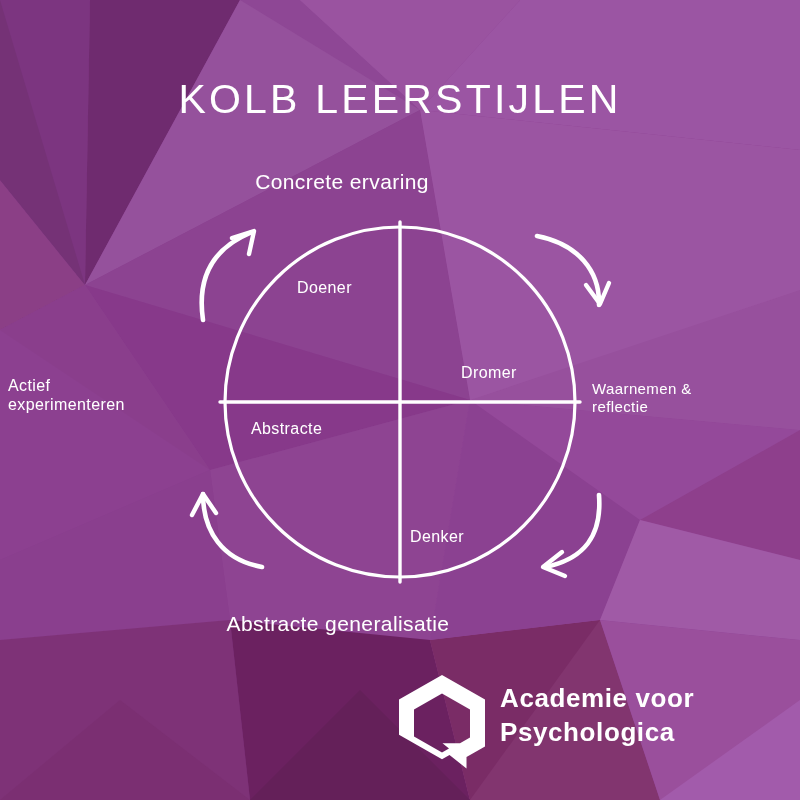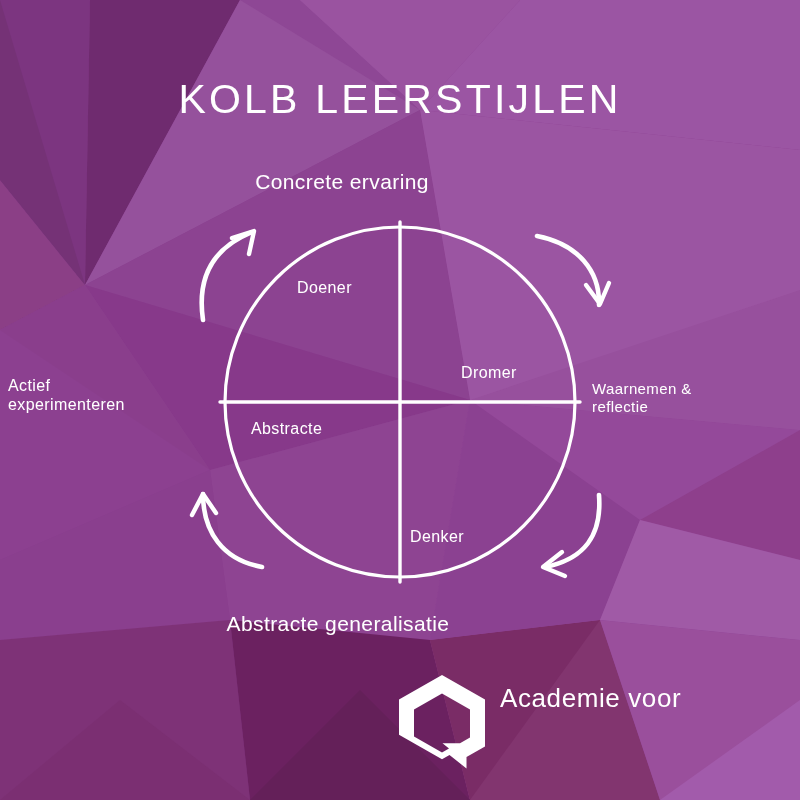--- a/index.html
+++ b/index.html
@@ -100,21 +100,21 @@
     top: 0;
     width: 100px;
     height: 100px;
   }
   #logo-text {
     position: absolute;
     left: 108px;
     top: 8px;
     color: #fff;
     font-size: 26px;
-    font-weight: 400;
+    font-weight: 700;
     line-height: 1.32;
     letter-spacing: 0.6px;
     white-space: pre;
   }
 </style>
 </head>
 <body>
 
 <div id="stage">
 
@@ -193,16 +193,16 @@
   <div class="txt quad" id="q-doener">Doener</div>
   <div class="txt quad" id="q-dromer">Dromer</div>
   <div class="txt quad" id="q-beslisser">Abstracte</div>
   <div class="txt quad" id="q-denker">Denker</div>
 
   <div id="logo-wrap">
     <svg id="logo-mark" viewBox="0 0 100 100" aria-hidden="true">
       <path fill="#ffffff" fill-rule="evenodd" d="M50 2 L93 26.5 L93 73.5 L74.5 84.1 L74.5 95.5 L57.5 82.0 L50 86.3 L7 61.8 L7 26.5 Z
            M50 20.5 L22 36.6 L22 63.4 L50 79.5 L57.0 75.5 L50.5 70.3 L68.0 70.3 L78 64.6 L78 36.6 Z"></path>
     </svg>
-    <div id="logo-text"><span>Academie voor</span><br></div>
+    <div id="logo-text"><span>Academie voor</span><br><span>Psychologica</span></div>
   </div>
 
 </div>
 
 </body></html>

